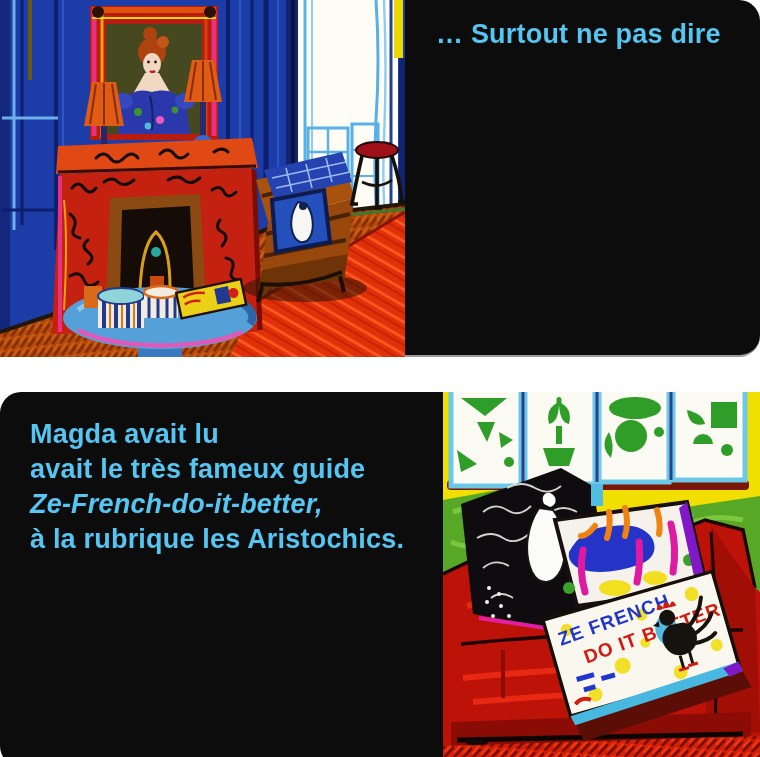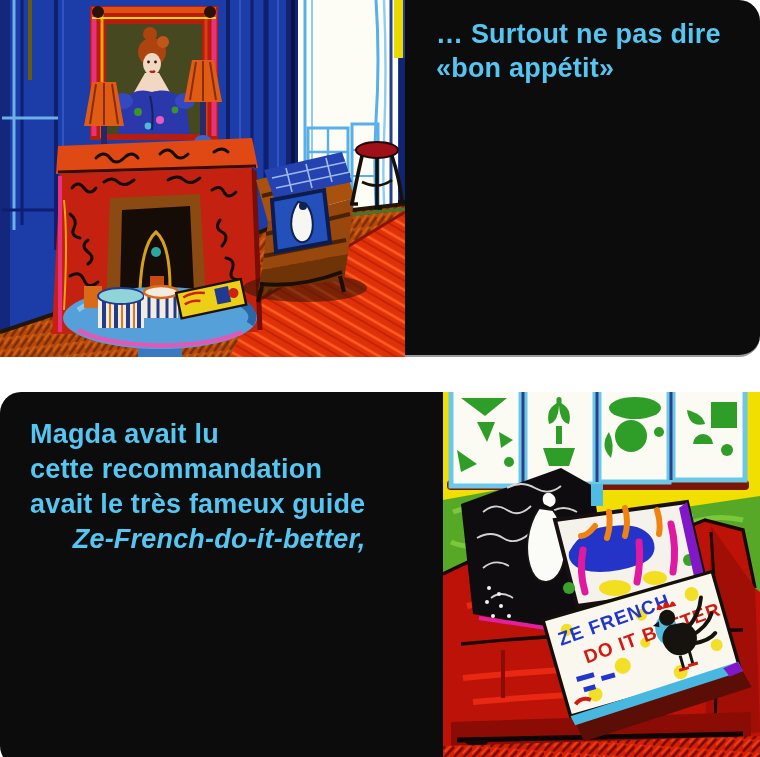--- a/index.html
+++ b/index.html
@@ -12,21 +12,21 @@
   .panel-top { top:0; height:357px; border-bottom:2px solid #9a9a9a; }
   .panel-bottom { top:392px; height:375px; }
   .art { position:absolute; top:0; }
   .art-top { left:0; width:405px; height:357px; }
   .art-bottom { right:0; width:317px; height:375px; }
   .art svg { display:block; width:100%; height:100%; }
   .caption { position:absolute; color:#55c6f2; font-weight:bold; }
   .caption-top { left:436px; top:17px; font-size:27px; line-height:34px; letter-spacing:.2px; }
   .caption-bottom { left:30px; top:25px; font-size:27px; line-height:35px; letter-spacing:.2px; }
   .caption .line { white-space:nowrap; }
-  .caption .italic { font-style:italic;text-align:right; }
+  .caption .italic { font-style:italic; }
   .bookword { font-weight:bold; font-family:"Liberation Sans", sans-serif; letter-spacing:1px; }
 </style>
 </head>
 <body>
 
 <div class="page">
 
   <section class="panel panel-top">
     <div class="art art-top">
       <svg viewBox="0 0 405 357" preserveAspectRatio="none">
@@ -213,30 +213,29 @@
             <path d="M184,292 q10,-4 22,0 M184,299 q8,-3 16,0" stroke="#d02010" stroke-width="2.6" fill="none"></path>
             <rect x="216" y="290" width="14" height="16" fill="#203a90"></rect>
             <circle cx="234" cy="298" r="5" fill="#d02010"></circle>
           </g>
         </g>
       </svg>
     </div>
 
     <div class="caption caption-top">
       <div class="line">… Surtout ne pas dire</div>
-      <div class="line">«bon appétit»</div>
     </div>
   </section>
 
   <section class="panel panel-bottom">
     <div class="caption caption-bottom">
       <div class="line">Magda avait lu</div>
-      <div class="line">cette recommandation</div>
       <div class="line">avait le très fameux guide</div>
       <div class="line italic">Ze-French-do-it-better,</div>
+      <div class="line">à la rubrique les Aristochics.</div>
     </div>
 
     <div class="art art-bottom">
       <svg viewBox="0 0 317 375" preserveAspectRatio="none">
         <defs>
           <pattern id="hbB" width="18" height="13" patternUnits="userSpaceOnUse" patternTransform="rotate(4)">
             <rect width="18" height="13" fill="#d42008"></rect>
             <path d="M0,13 L9,2 M9,13 L18,2" stroke="#6e0c02" stroke-width="2.4" fill="none"></path>
             <path d="M0,8 L9,-3 M9,8 L18,-3" stroke="#f8481a" stroke-width="1.3" fill="none"></path>
           </pattern>

